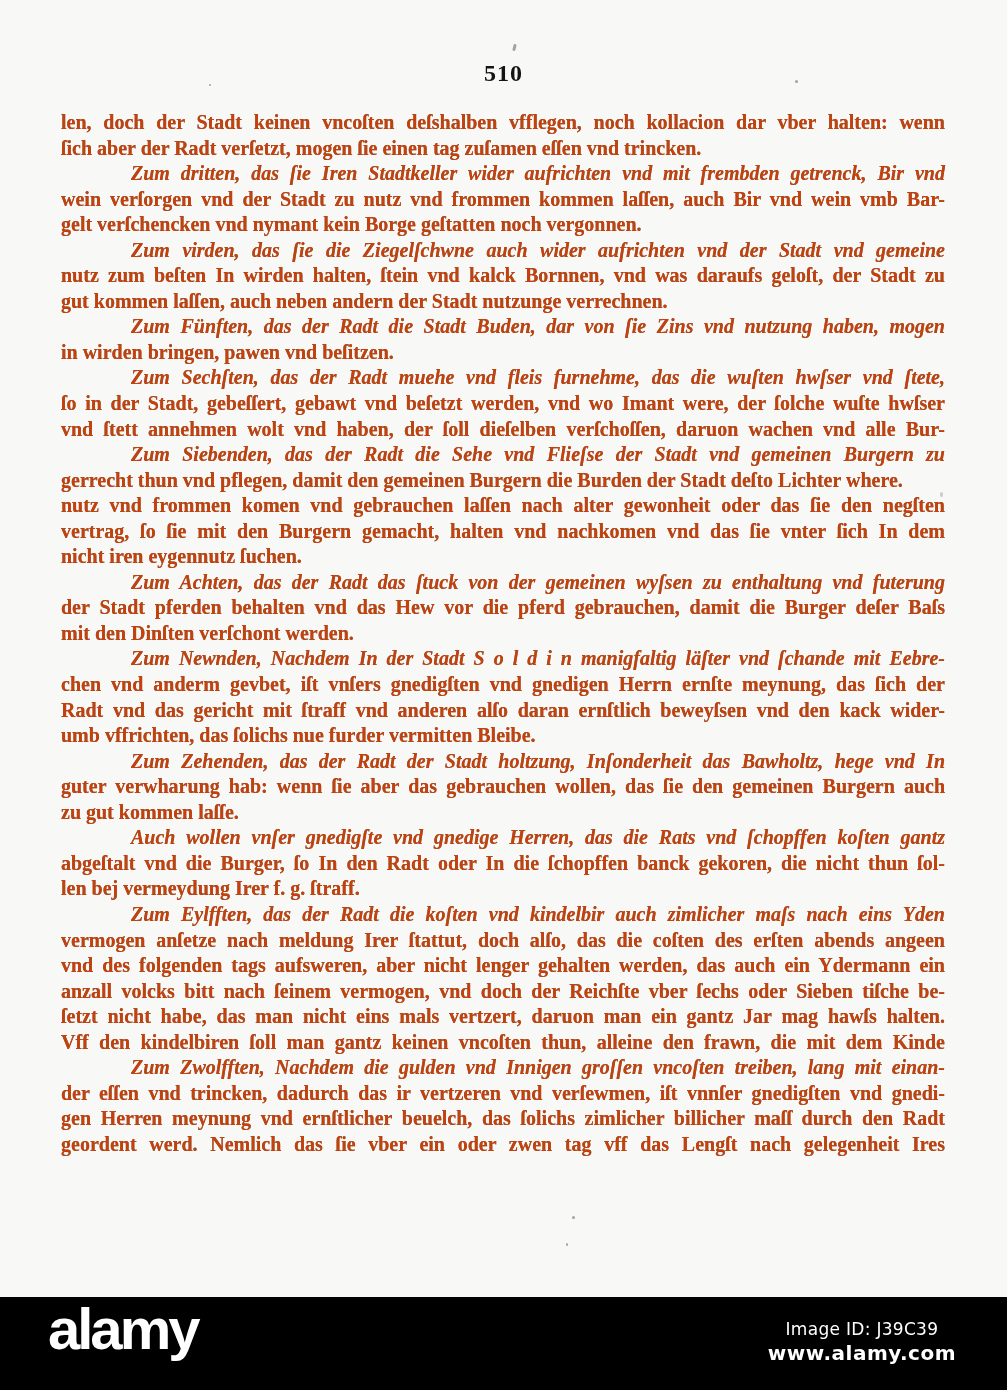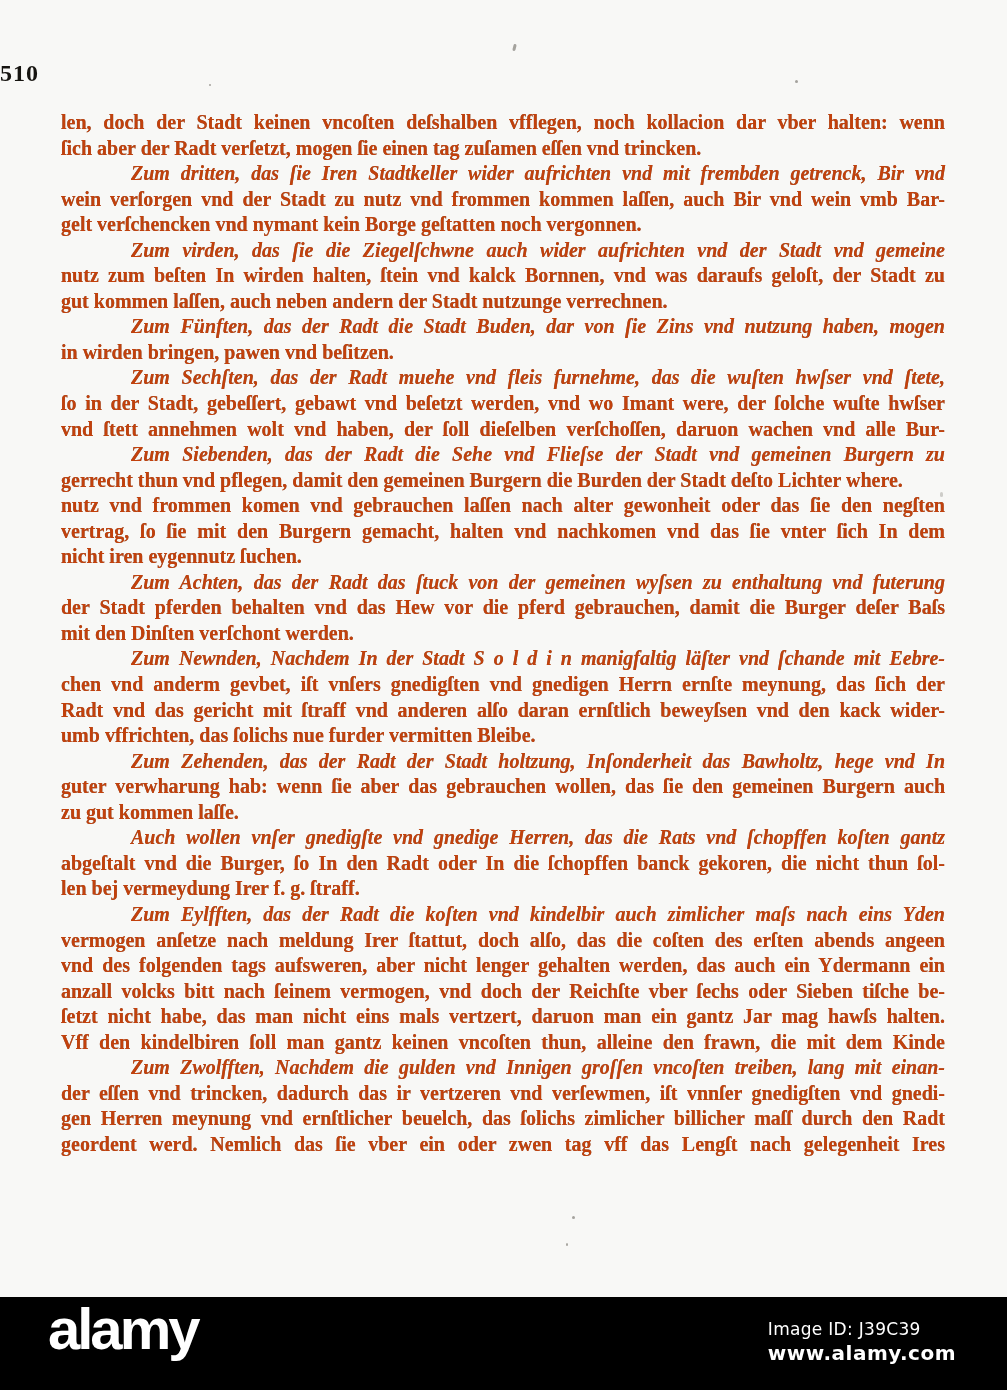--- a/index.html
+++ b/index.html
@@ -3,21 +3,21 @@
 <meta charset="utf-8">
 <style>
   html,body{margin:0;padding:0;}
   body{
     width:1007px;height:1390px;position:relative;overflow:hidden;
     background:#f8f8f6;
     font-family:"Liberation Serif","DejaVu Serif",serif;
   }
   .page-number{
     position:absolute;top:60px;left:0;width:1007px;
-    font-weight:700;font-size:24px;letter-spacing:1px;
+    text-align:center;font-weight:700;font-size:24px;letter-spacing:1px;
     color:#161410;
   }
   .text-block{
     position:absolute;left:61px;top:110px;width:884px;
     font-weight:700;font-size:20px;color:#c2410c;
     text-shadow:0 0 0.4px rgba(20,16,8,0.55);
   }
   .line{
     height:25.55px;line-height:25.55px;white-space:normal;
     text-align:justify;text-align-last:justify;
@@ -37,21 +37,21 @@
     position:absolute;left:0;top:1297px;width:1007px;height:93px;
     background:#000;
   }
   .alamy-logo{
     position:absolute;left:48px;top:3px;
     font-family:"Liberation Sans","DejaVu Sans",sans-serif;
     font-weight:700;font-size:58px;line-height:1;color:#ffffff;
     letter-spacing:-3px;
   }
   .wm-right{
-    position:absolute;right:51px;top:22px;text-align:left;color:#ffffff;
+    position:absolute;right:51px;top:22px;text-align:center;color:#ffffff;
     font-family:"DejaVu Sans","Liberation Sans",sans-serif;
   }
   .image-id{font-size:17px;letter-spacing:0.3px;line-height:1.2;}
   .wm-url{font-size:20px;font-weight:700;letter-spacing:0.5px;margin-top:2px;}
 </style>
 </head>
 <body>
 
 <div class="page-number">510</div>
 

